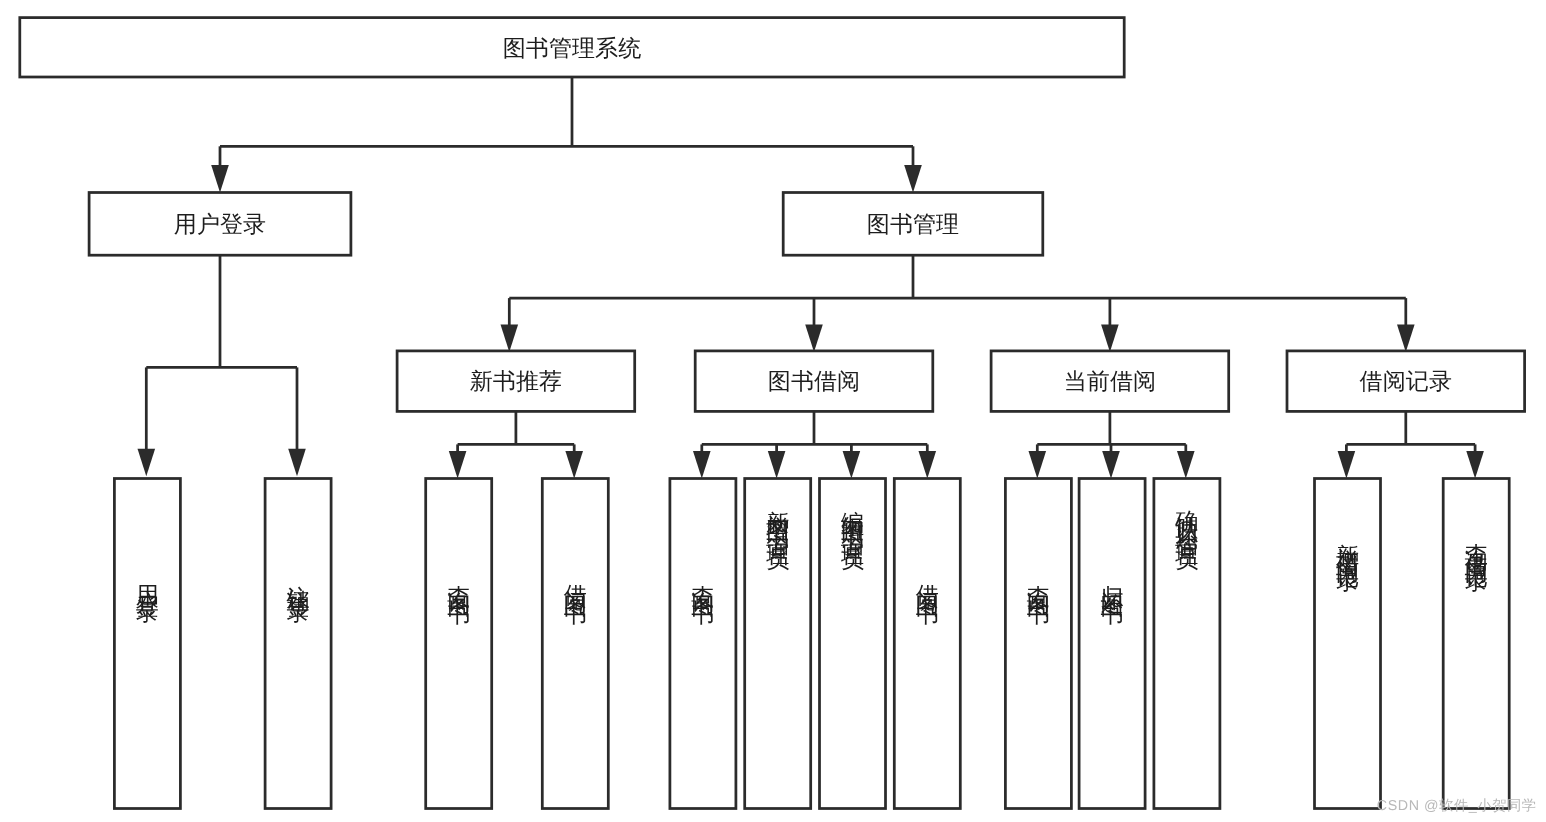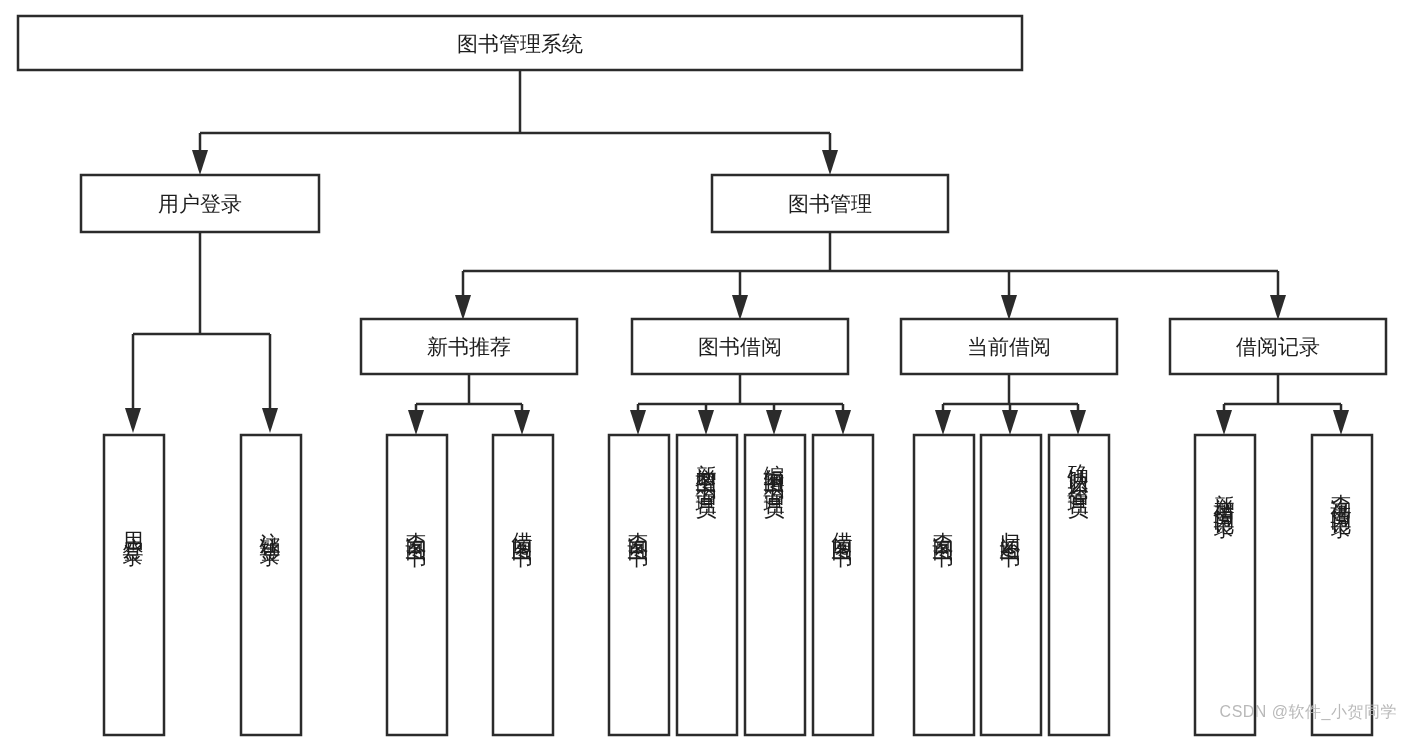--- a/index.html
+++ b/index.html
@@ -59,23 +59,23 @@
     line-height: 1;
     color: #1d1d1d;
     letter-spacing: 5px;
     text-align: left;
     white-space: nowrap;
     pointer-events: none;
   }
   .watermark {
     position: absolute;
     right: 8px;
-    bottom: 24px;
-    font-family: "Liberation Sans", "DejaVu Sans", sans-serif;
-    font-size: 16px;
+    bottom: 6px;
+    font-family: "Liberation Sans", "DejaVu Sans", sans-serif;
+    font-size: 13px;
     color: #b9b9b9;
     white-space: nowrap;
     letter-spacing: 0.5px;
   }
 </style>
 </head>
 <body>
 
 <div id="diagram-root">
 

